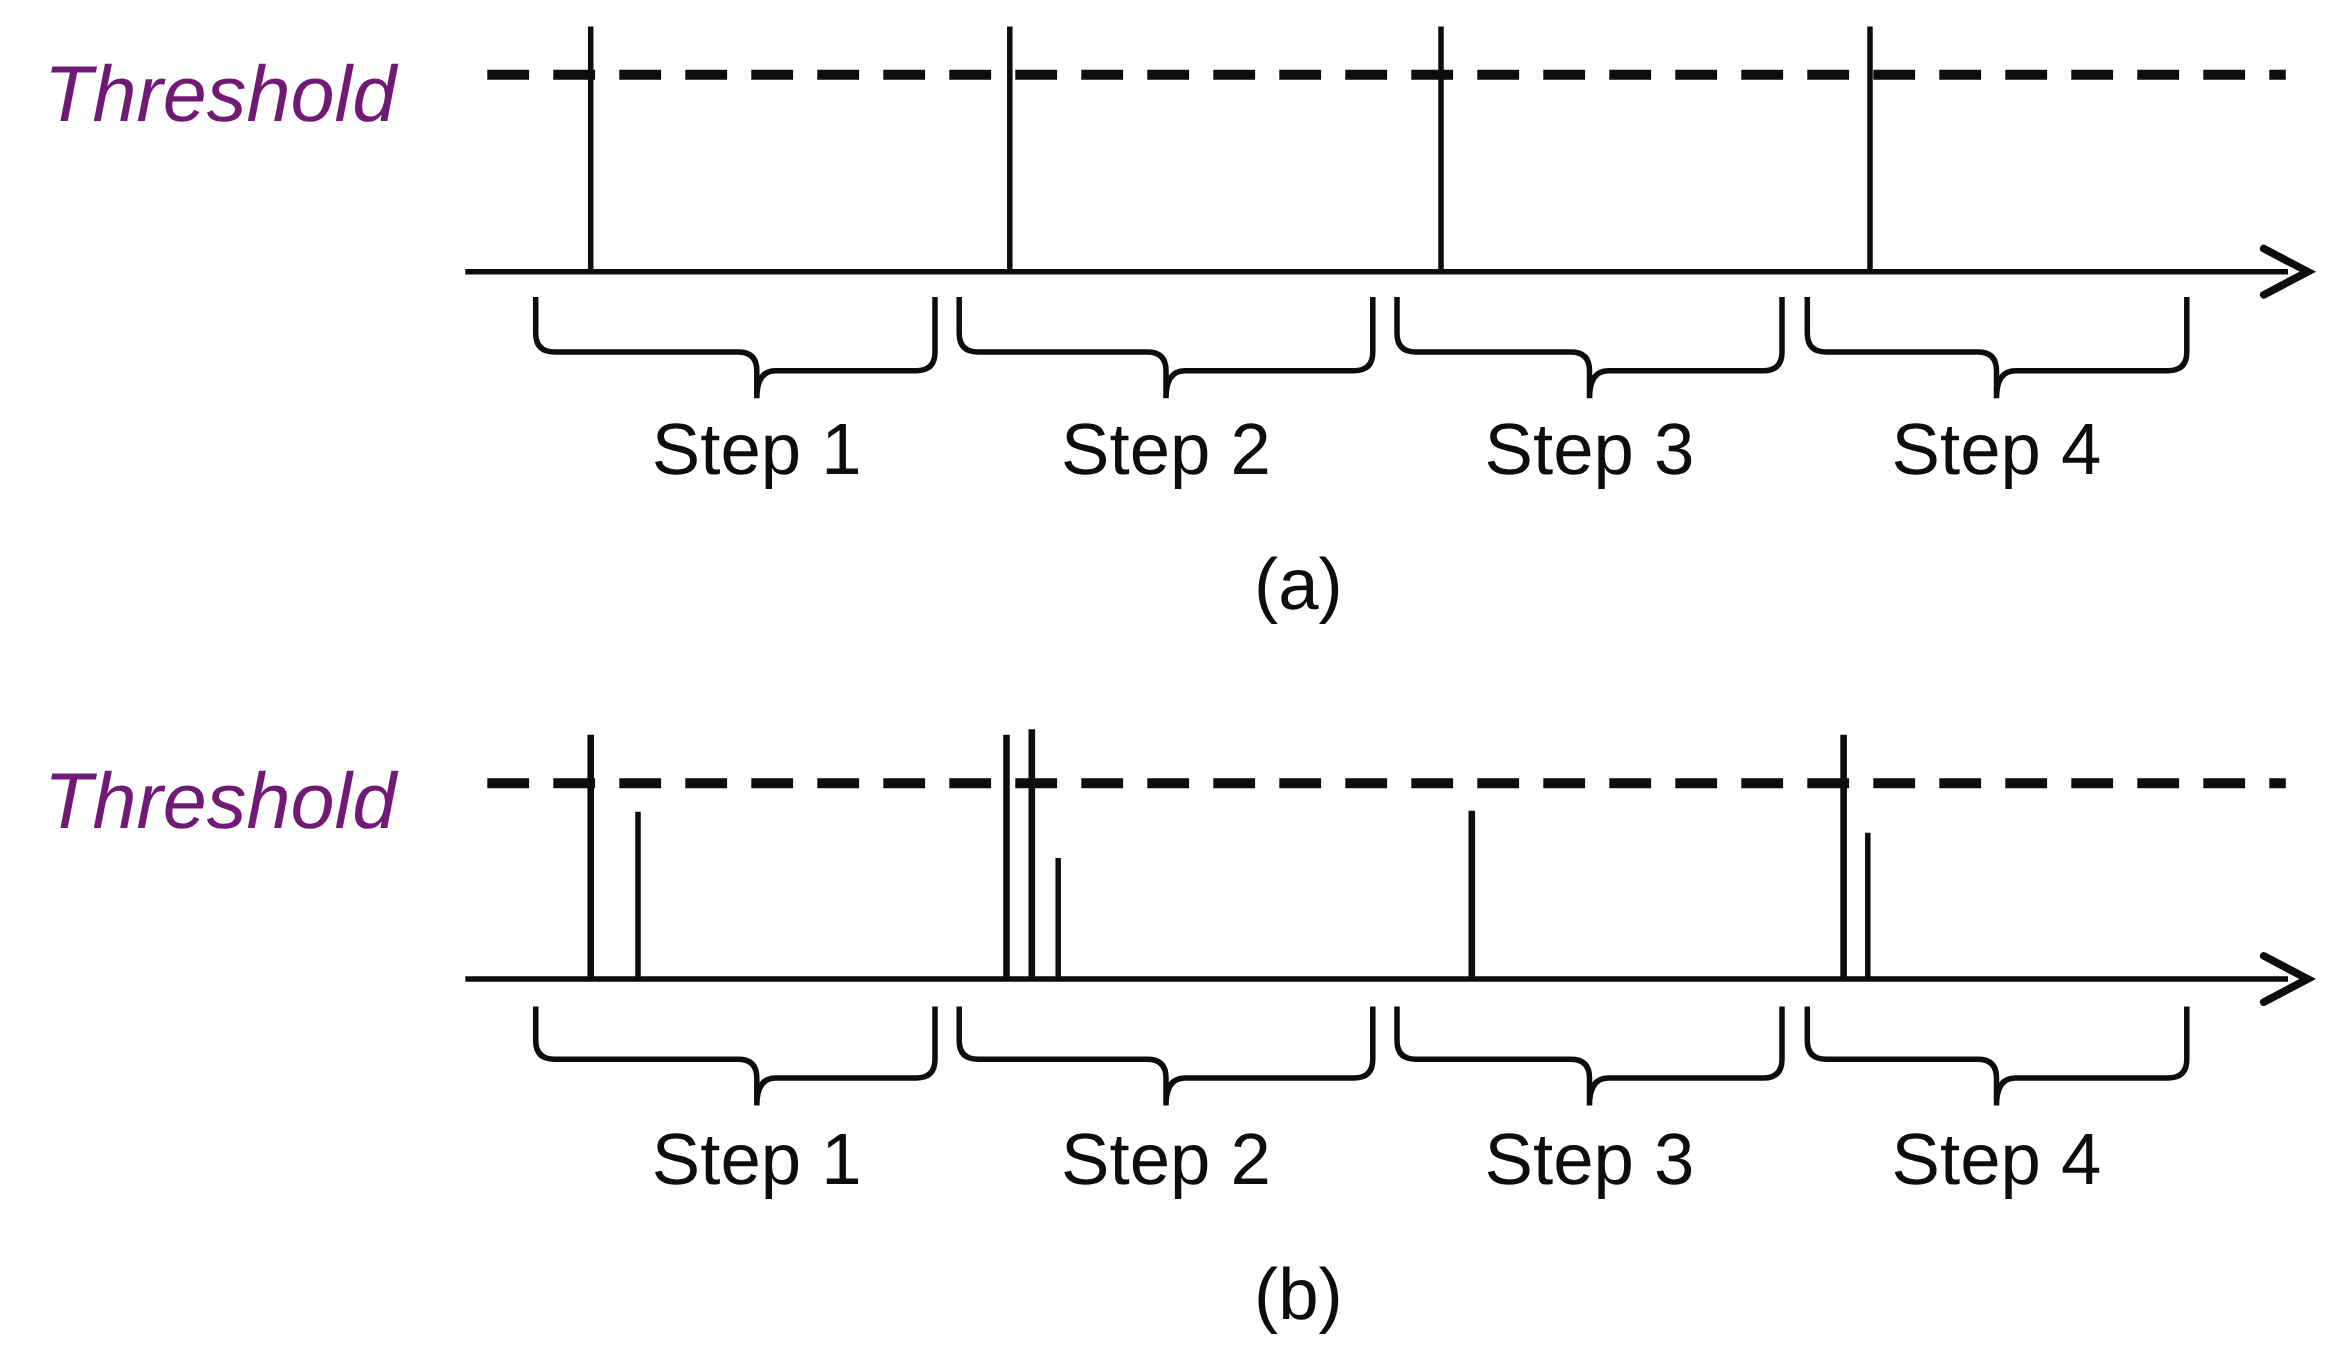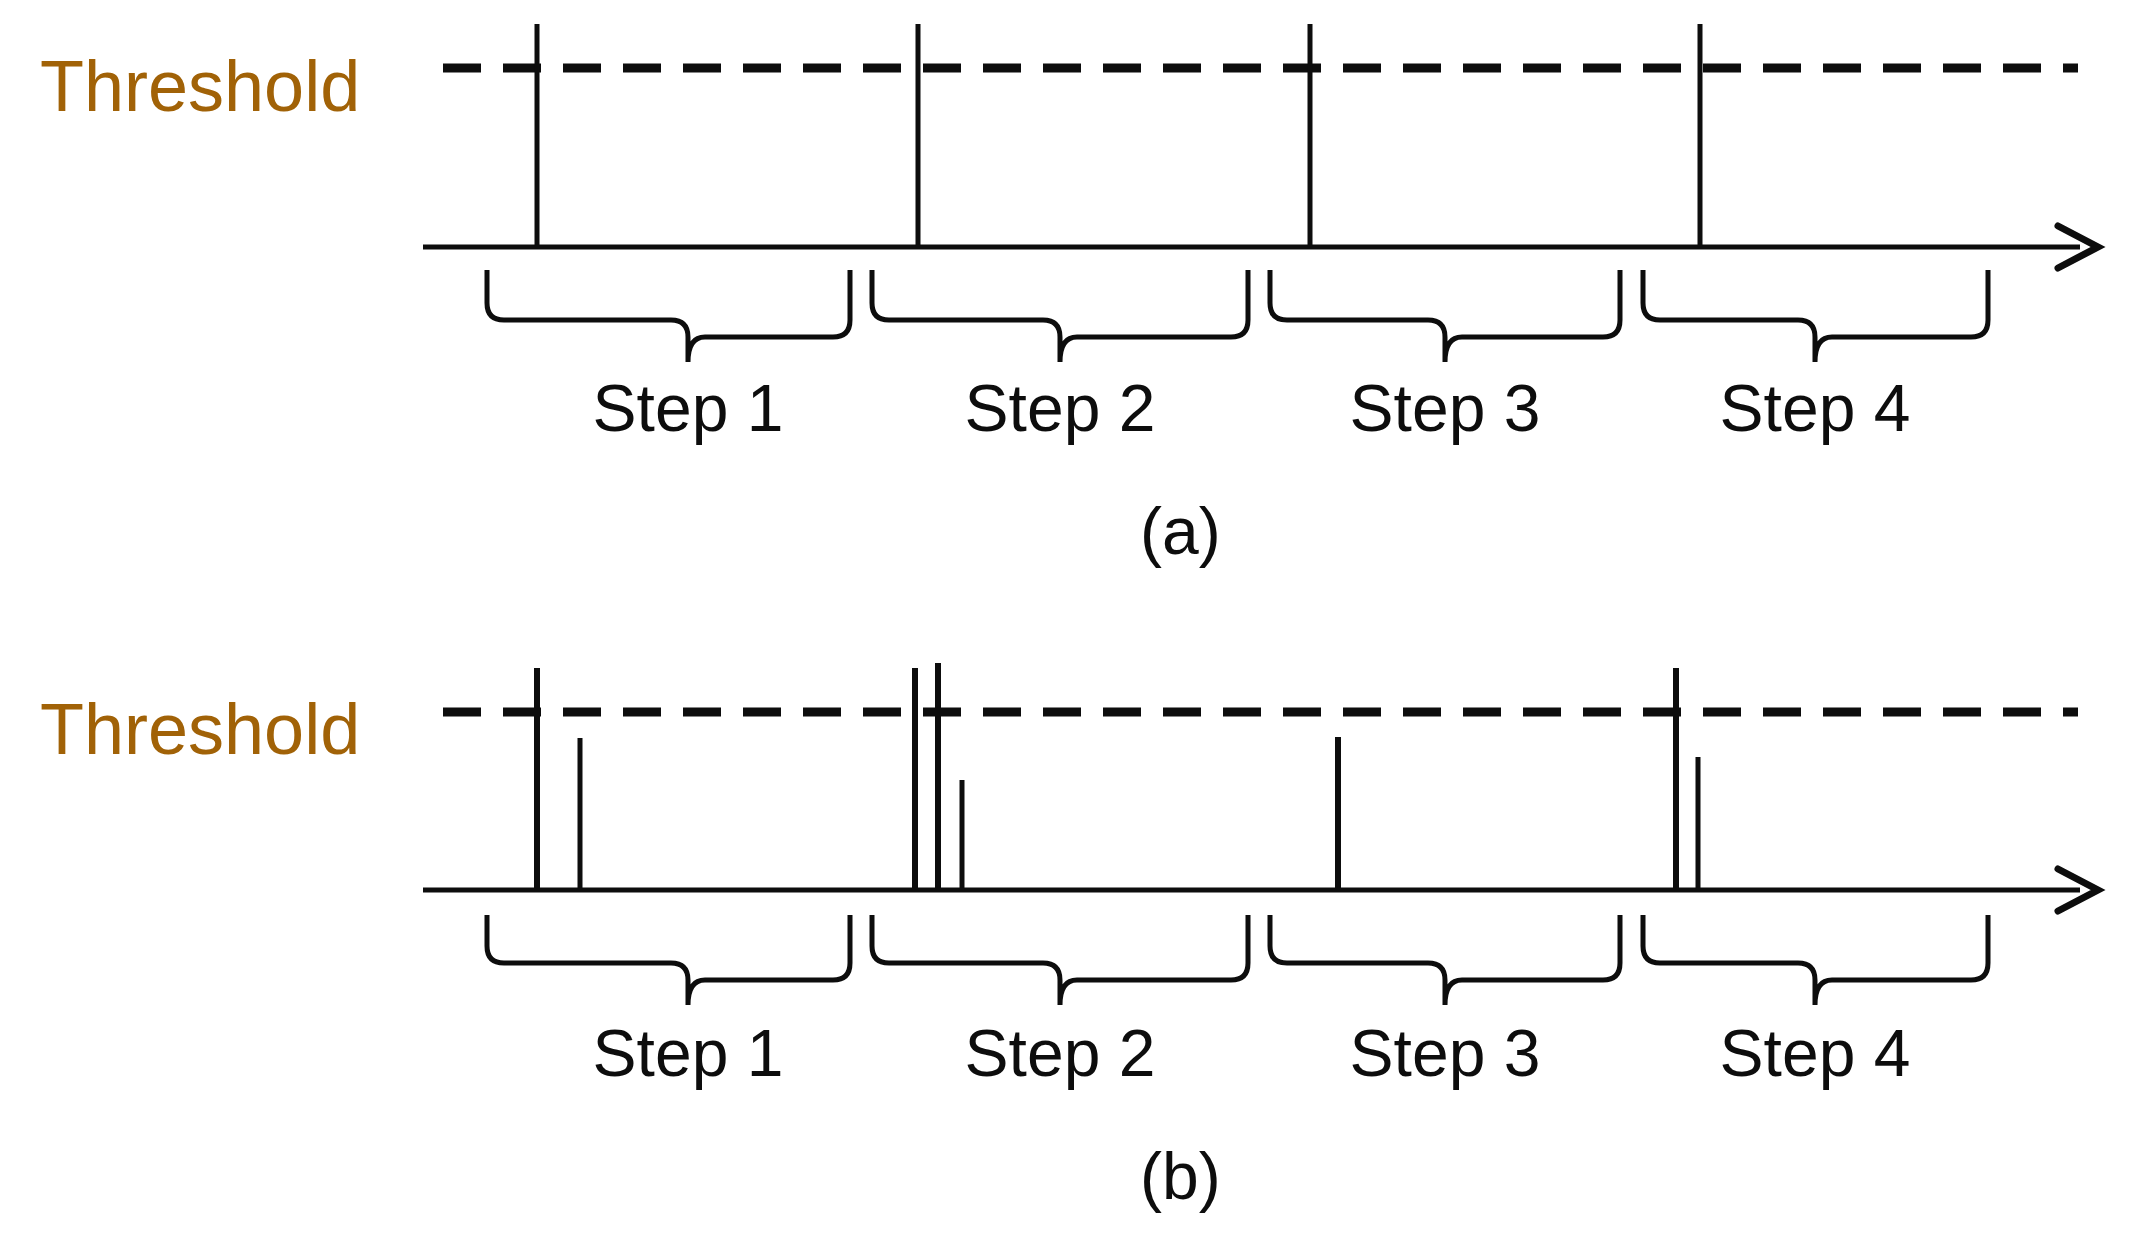--- a/index.html
+++ b/index.html
@@ -15,23 +15,24 @@
     position: relative;
     width: 2138px;
     height: 1241px;
     background: #ffffff;
     overflow: hidden;
   }
   .threshold-label {
     position: absolute;
     font-size: 72px;
     line-height: 1;
-    color: #a16207;
+    color: #701a75;
     white-space: nowrap;
     letter-spacing: 0px;
+    font-style: italic;
   }
   .panel-label {
     position: absolute;
     font-size: 66px;
     line-height: 1;
     color: #0d0d0d;
     text-align: center;
     white-space: nowrap;
   }
   .step-label {

